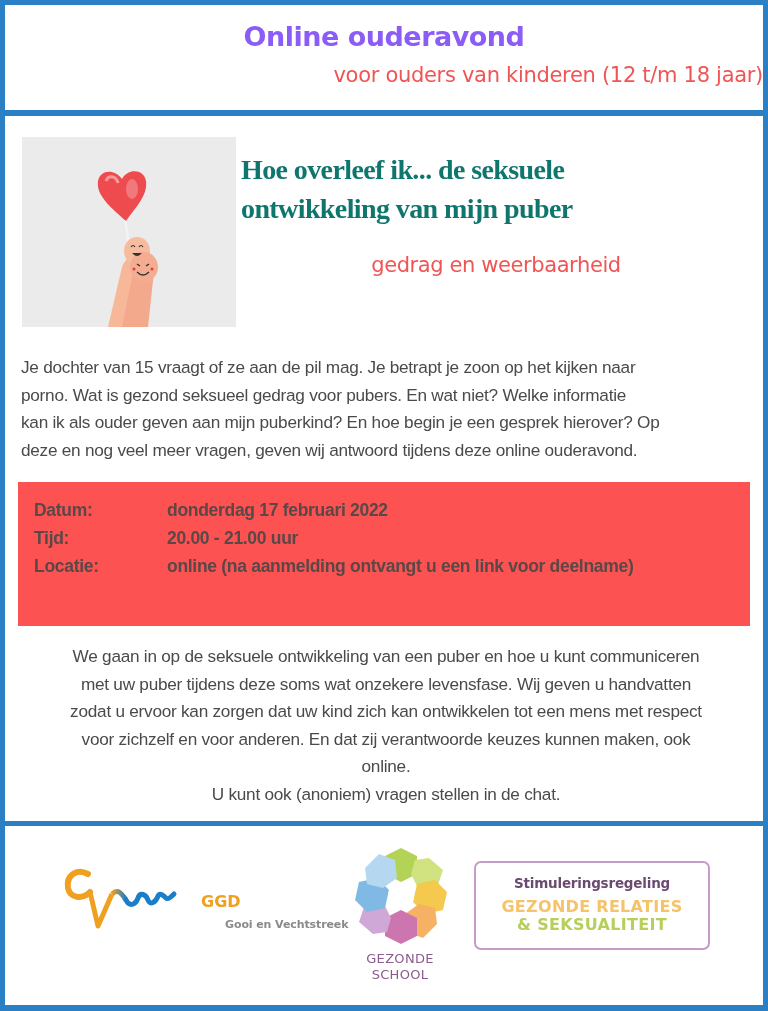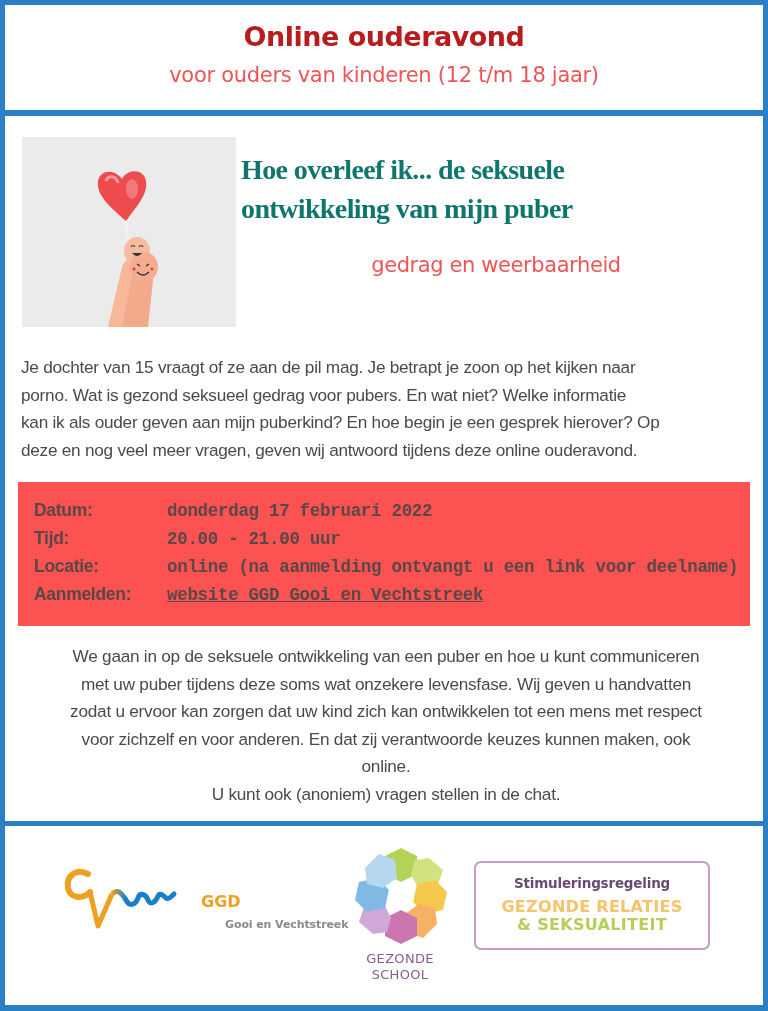--- a/index.html
+++ b/index.html
@@ -16,29 +16,29 @@
       left: 5px;
       width: 758px;
     }
     #panel-top { top: 5px; height: 105px; }
     #panel-main { top: 116px; height: 705px; }
     #panel-footer { top: 826px; height: 179px; }
 
     .title {
       position: absolute; left: 0; right: 0; top: 16px;
       text-align: center;
-      color: #b91c1c;
+      color: #8b5cf6;
       font-family: "DejaVu Sans", sans-serif;
       font-weight: bold;
       font-size: 27px;
       letter-spacing: -0.5px;
     }
     .subtitle {
       position: absolute; left: 0; right: 0; top: 58px;
-      text-align: center;
+      text-align: right;
       color: #f05454;
       font-family: "DejaVu Sans", sans-serif;
       font-size: 21px;
       letter-spacing: -0.3px;
     }
 
     
     .hero-img {
       position: absolute; left: 17px; top: 21px;
       width: 214px; height: 190px;
@@ -86,21 +86,21 @@
     .info-row {
       position: absolute; left: 16px;
       font-family: "Liberation Sans", sans-serif;
       font-weight: bold;
       font-size: 17.5px;
       color: #5a4747;
       letter-spacing: -0.3px;
       white-space: nowrap;
     }
     .info-row .lbl { display: inline-block; width: 133px; }
-    .info-row .val { display: inline-block; font-family: Liberation Mono, monospace; }
+    .info-row .val { display: inline-block; }
     .info-row a { color: #5a4747; text-decoration: underline; }
 
     
     .ggd-text {
       position: absolute; left: 196px; top: 66px;
       font-family: "DejaVu Sans", sans-serif;
       font-weight: bold; font-size: 16px; color: #f0a020; text-align: center;
     }
     .ggd-sub {
       position: absolute; left: 196px; top: 92px;
@@ -188,23 +188,20 @@
 
   <div class="info-box">
     <div class="info-row" style="top:18px;">
       <span class="lbl">Datum:</span><span class="val">donderdag 17 februari 2022</span>
     </div>
     <div class="info-row" style="top:46px;">
       <span class="lbl">Tijd:</span><span class="val">20.00 - 21.00 uur</span>
     </div>
     <div class="info-row" style="top:74px;">
       <span class="lbl">Locatie:</span><span class="val">online (na aanmelding ontvangt u een link voor deelname)</span>
-    </div>
-    <div class="info-row" style="top:102px;">
-      <span class="lbl">Aanmelden:</span><a class="val">website GGD Gooi en Vechtstreek</a>
     </div>
   </div>
 
   <div class="body-text" id="detail">
     <div>We gaan in op de seksuele ontwikkeling van een puber en hoe u kunt communiceren</div>
     <div>met uw puber tijdens deze soms wat onzekere levensfase. Wij geven u handvatten</div>
     <div>zodat u ervoor kan zorgen dat uw kind zich kan ontwikkelen tot een mens met respect</div>
     <div>voor zichzelf en voor anderen. En dat zij verantwoorde keuzes kunnen maken, ook</div>
     <div>online.</div>
     <div>U kunt ook (anoniem) vragen stellen in de chat.</div>

